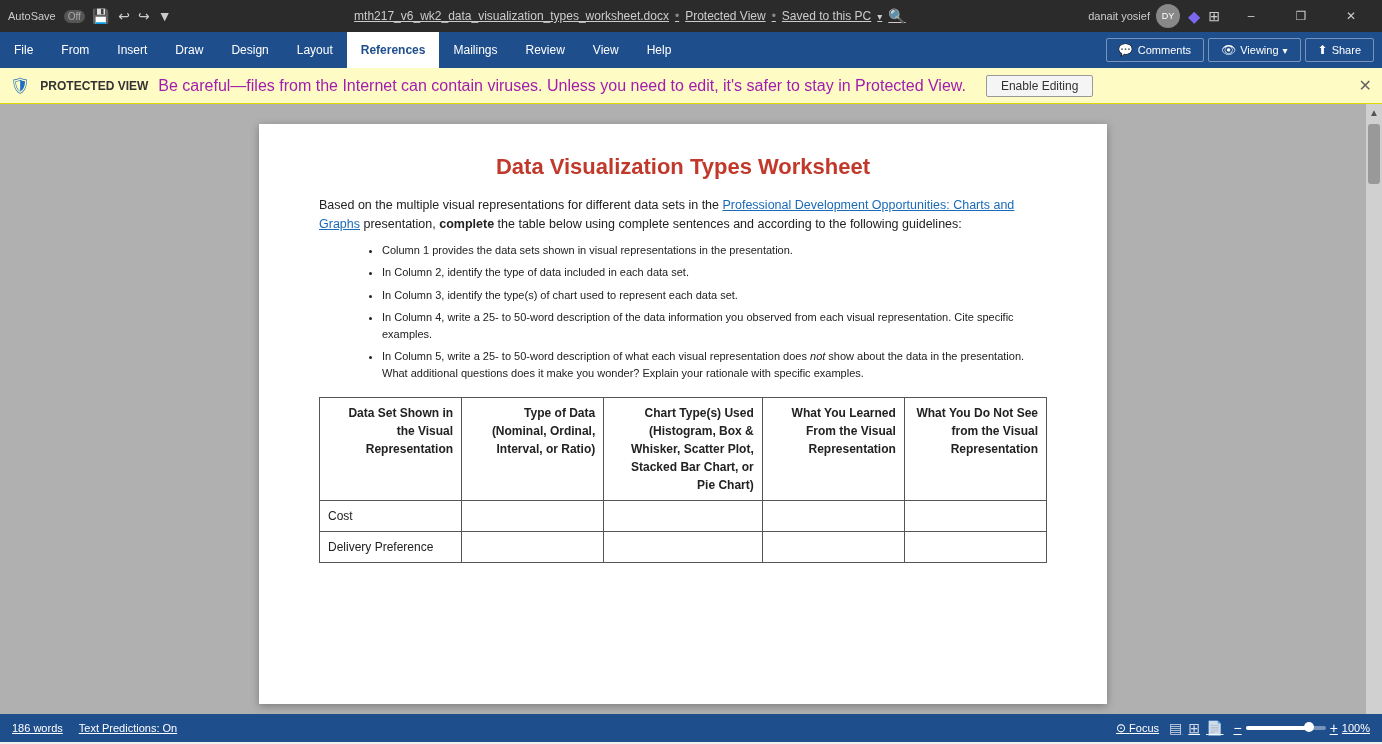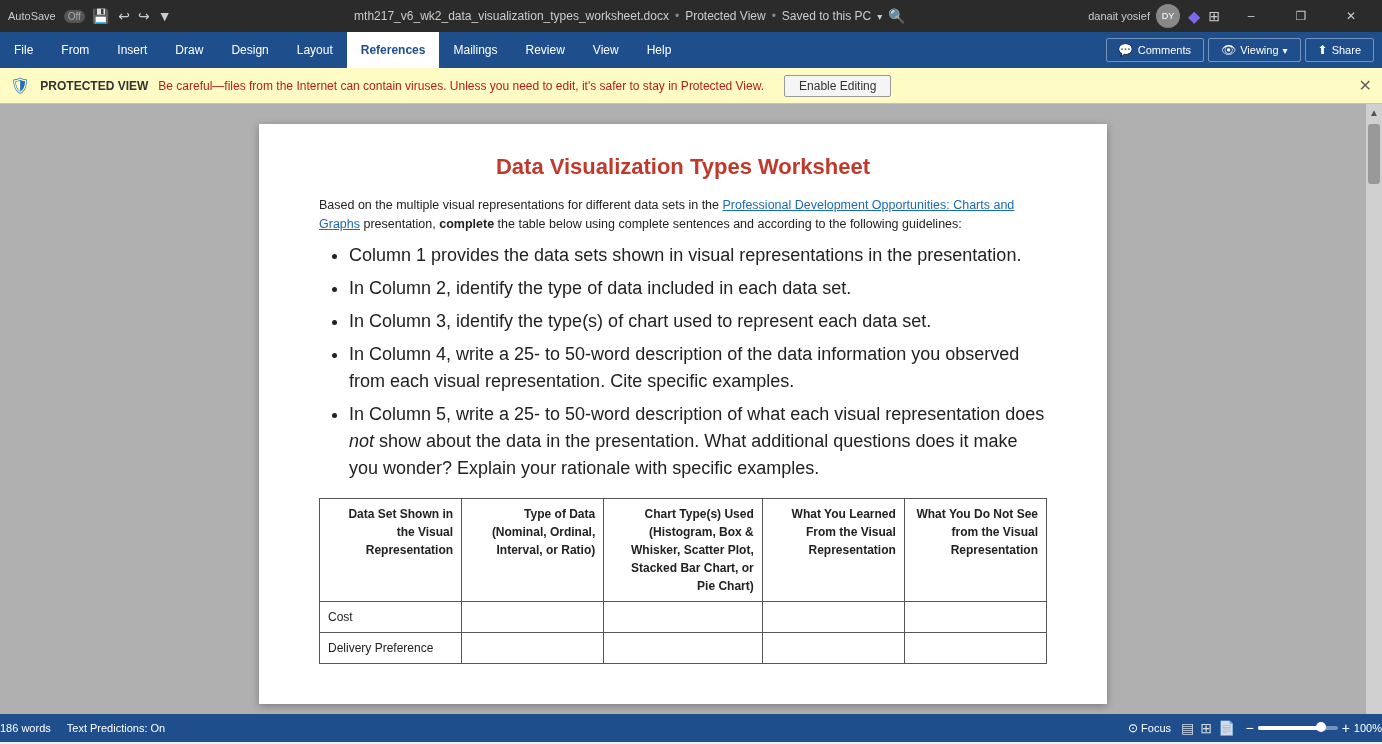--- a/index.html
+++ b/index.html
@@ -10,21 +10,21 @@
       background: #2b2b2b;
       color: #fff;
       height: 32px;
       display: flex;
       align-items: center;
       padding: 0 8px;
       gap: 8px;
       font-size: 12px;
     }
     .title-bar-left { display: flex; align-items: center; gap: 8px; flex: 0 0 auto; }
-    .title-bar-center { flex: 1; display: flex; align-items: center; justify-content: center; font-size: 12px; color: #ccc; gap: 6px; }
+    .title-bar-center { flex: 1; display: flex; align-items: center; justify-content: center; font-size: 12px; color: #ccc; gap: 6px; text-decoration: underline; }
     .title-bar-right { display: flex; align-items: center; gap: 8px; flex: 0 0 auto; }
     .autosave-label { font-size: 11px; color: #ccc; }
     .toggle-off { background: #555; border-radius: 8px; padding: 1px 4px; font-size: 10px; color: #aaa; }
     .window-controls { display: flex; gap: 4px; }
     .win-btn { width: 46px; height: 32px; display: flex; align-items: center; justify-content: center; cursor: pointer; color: #ccc; font-size: 12px; }
     .user-section { display: flex; align-items: center; gap: 6px; color: #ccc; font-size: 11px; }
     .avatar { width: 24px; height: 24px; border-radius: 50%; background: #888; overflow: hidden; display: flex; align-items: center; justify-content: center; font-size: 10px; }
     .diamond-icon { color: #7b68ee; font-size: 16px; }
 
     
@@ -65,21 +65,21 @@
       border-bottom: 1px solid #e0d800;
       height: 36px;
       display: flex;
       align-items: center;
       padding: 0 10px;
       gap: 10px;
       font-size: 12px;
     }
     .shield-icon { color: #1f6fbf; font-size: 16px; }
     .protected-label { font-weight: 700; color: #333; font-size: 12px; }
-    .protected-msg { color: #b91c1c; font-size: 12px; }
+    .protected-msg { color: #a21caf; font-size: 16px; }
     .enable-btn {
       margin-left: 10px;
       padding: 3px 14px;
       border: 1px solid #999;
       background: #f5f5f5;
       border-radius: 2px;
       cursor: pointer;
       font-size: 12px;
       color: #333;
     }
@@ -139,21 +139,21 @@
       text-align: center;
       font-size: 22px;
       font-weight: bold;
       color: #c0392b;
       margin-bottom: 16px;
     }
     .doc-body { font-size: 12.5px; color: #222; line-height: 1.5; }
     .doc-body p { margin-bottom: 8px; }
     .link-text { color: #1a6ab8; text-decoration: underline; cursor: pointer; }
     .doc-list { margin: 8px 0 8px 30px; }
-    .doc-list li { margin-bottom: 6px; font-size: 18px; }
+    .doc-list li { margin-bottom: 6px; font-size: 11px; margin-left: 33px; }
     .doc-table {
       width: 100%;
       border-collapse: collapse;
       margin-top: 16px;
       font-size: 12px;
     }
     .doc-table th, .doc-table td {
       border: 1px solid #555;
       padding: 6px 8px;
       vertical-align: top;
@@ -164,24 +164,25 @@
       background: #fff;
     }
     .doc-table td { min-height: 36px; }
 
     
     .status-bar {
       background: #1f4e8c;
       height: 28px;
       display: flex;
       align-items: center;
-      padding: 0 0;
+      padding: 0 12px;
       color: #fff;
       font-size: 11px;
       gap: 16px;
+      text-decoration: underline;
     }
     .status-right { margin-left: auto; display: flex; align-items: center; gap: 10px; }
     .zoom-slider { display: flex; align-items: center; gap: 4px; }
     .zoom-minus, .zoom-plus { cursor: pointer; font-size: 14px; }
     .zoom-track { width: 80px; height: 4px; background: rgba(255,255,255,0.4); border-radius: 2px; position: relative; }
     .zoom-fill { width: 75%; height: 100%; background: #fff; border-radius: 2px; }
     .zoom-thumb { position: absolute; top: -4px; left: 73%; width: 10px; height: 10px; border-radius: 50%; background: #fff; cursor: pointer; }
     .view-icons { display: flex; gap: 6px; }
     .view-icon { cursor: pointer; font-size: 14px; color: rgba(255,255,255,0.8); }
   </style>

